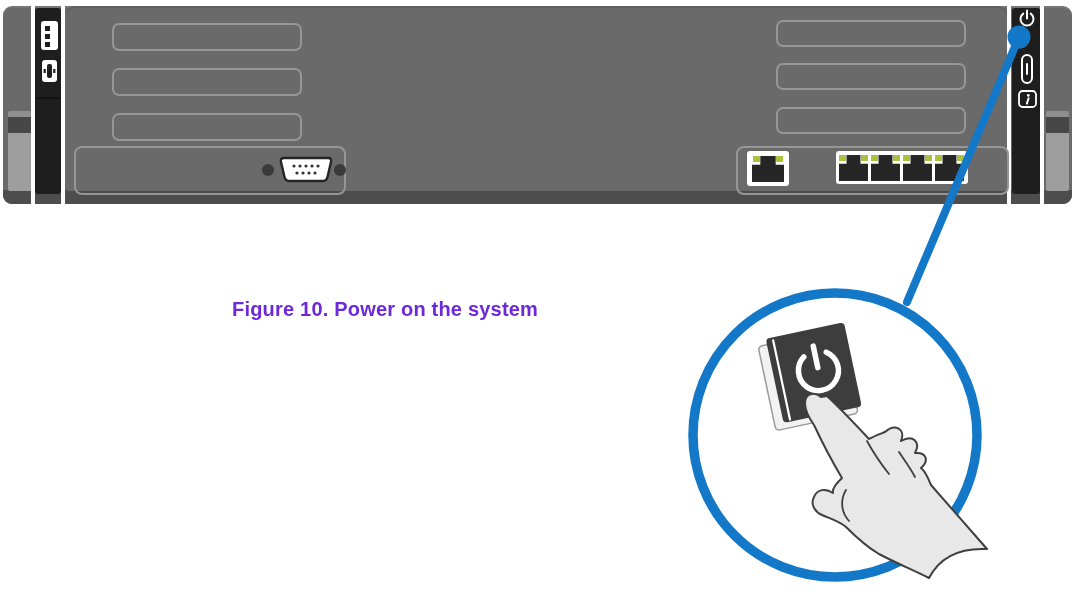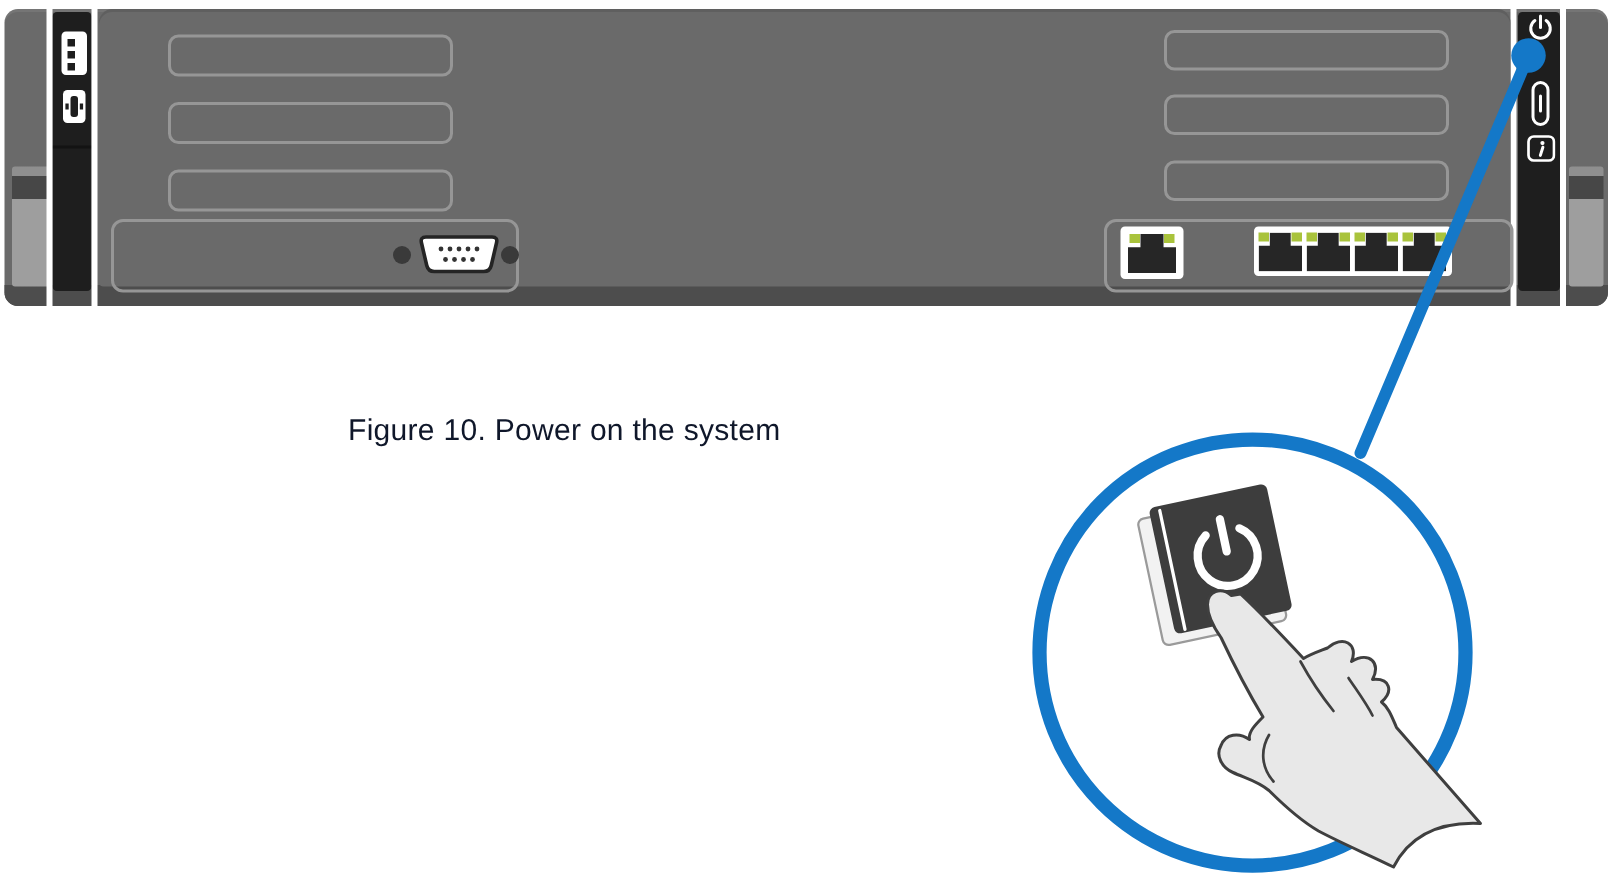--- a/index.html
+++ b/index.html
@@ -34,22 +34,22 @@
   .nic-single{position:absolute;left:747px;top:151px;width:42px;height:35px;background:#fff;border-radius:3px;}
   .nic-quad{position:absolute;left:836px;top:151px;width:132px;height:33px;background:#fff;border-radius:3px;}
   .port{position:absolute;}
   .jack{position:absolute;left:0;top:0;width:100%;height:100%;background:#262626;
         clip-path:polygon(0 34%,26% 34%,26% 0,74% 0,74% 34%,100% 34%,100% 100%,0 100%);}
   .led{position:absolute;top:0;width:7px;height:6px;background:#a9c33c;}
 
   .icon-abs{position:absolute;}
 
   
-  .caption{position:absolute;left:232px;top:276px;font-size:20px;font-weight:normal;
-           color:#0f172a;letter-spacing:.2px;}
+  .caption{position:absolute;left:232px;top:298px;font-size:20px;font-weight:bold;
+           color:#6d28d9;letter-spacing:.2px;}
 
   
   .overlay{position:absolute;left:0;top:0;width:1081px;height:595px;z-index:10;pointer-events:none;}
 </style>
 </head>
 <body>
 
 <div class="stage">
 
   <div class="chassis"></div>

